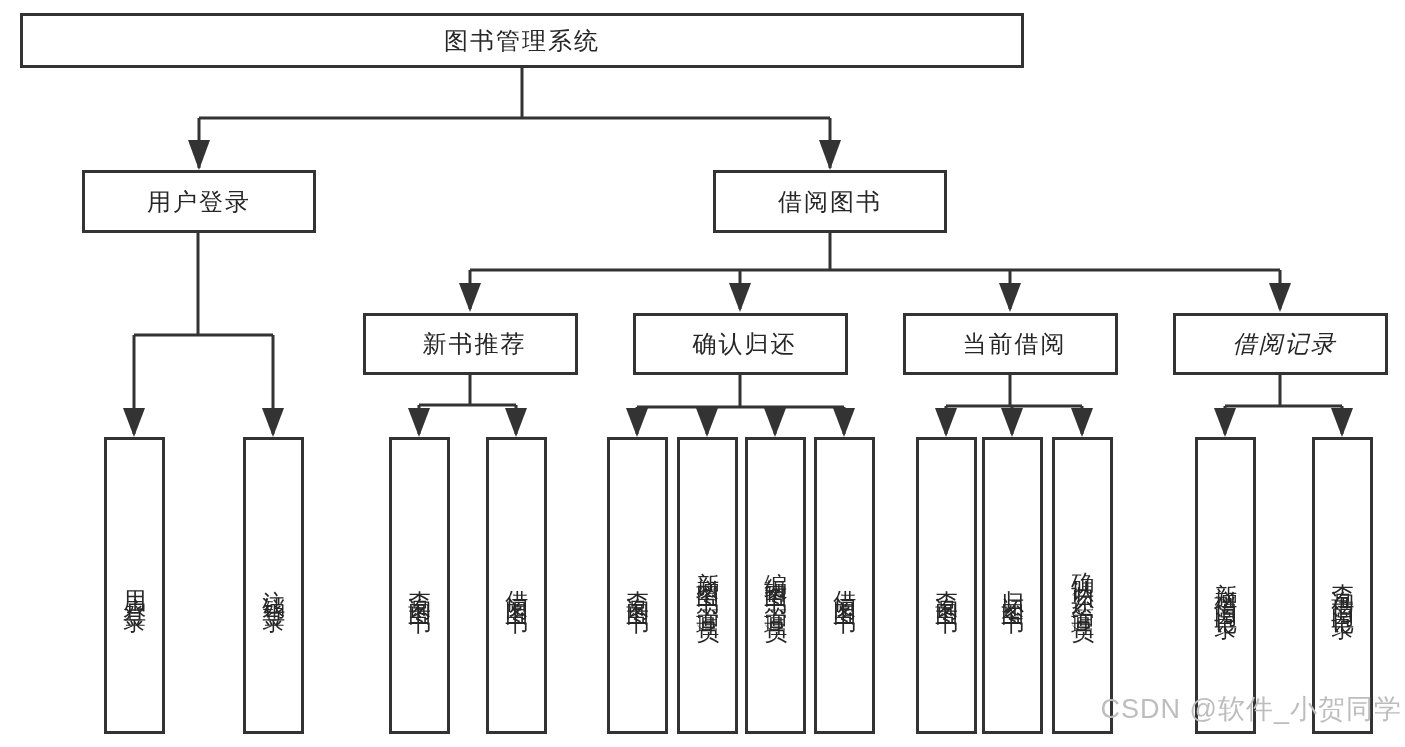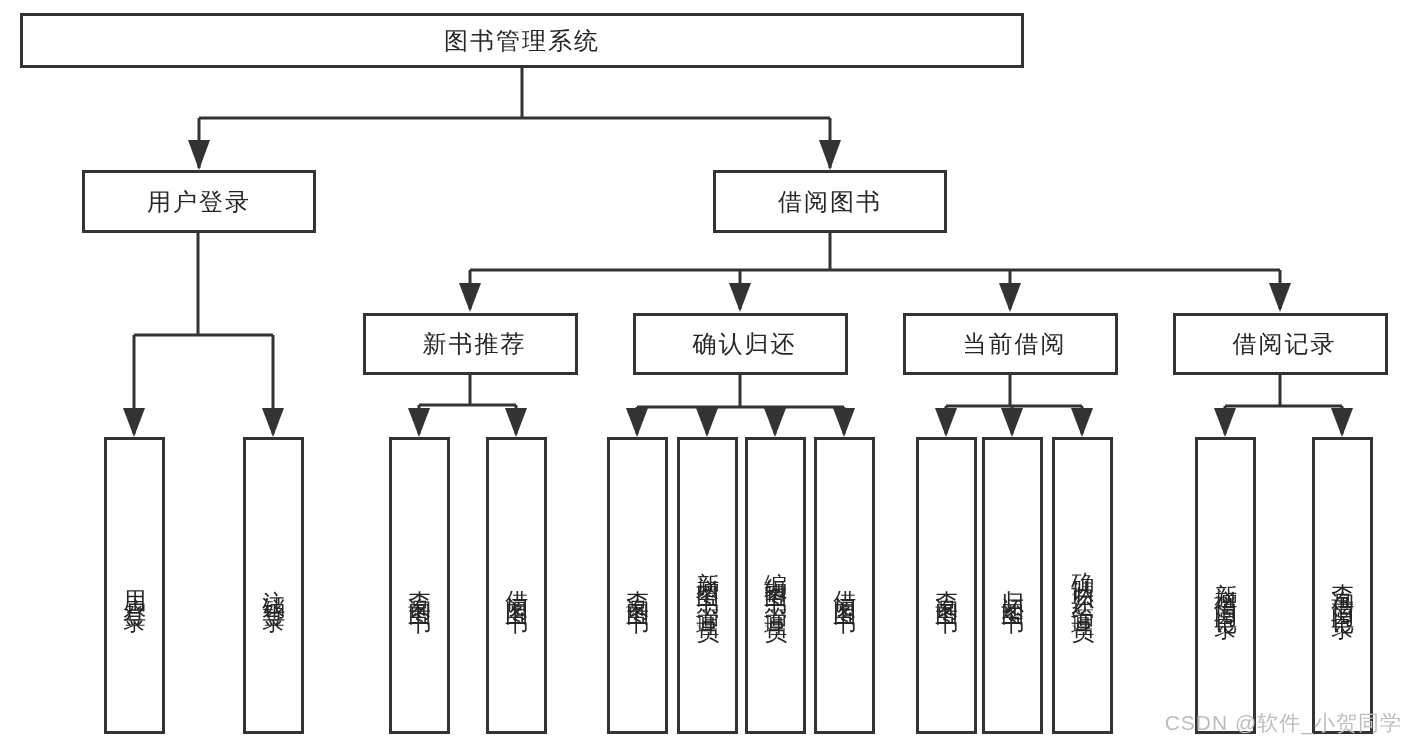--- a/index.html
+++ b/index.html
@@ -41,22 +41,22 @@
     writing-mode: vertical-rl;
     text-orientation: mixed;
     font-size: 23px;
     letter-spacing: 7px;
     line-height: 1.1;
     color: #262626;
   }
   #watermark {
     position: absolute;
     right: 3px;
-    bottom: 10px;
-    font-size: 21px;
+    bottom: 20px;
+    font-size: 27px;
     letter-spacing: 1px;
     color: #bdbdbd;
     z-index: 5;
     white-space: nowrap;
   }
 </style>
 </head>
 <body>
 
 <div id="canvas">
@@ -117,21 +117,21 @@
 
   <div class="node lvl3" style="left:363px;">
     <span class="hlabel">新书推荐</span>
   </div>
   <div class="node lvl3" style="left:633px;">
     <span class="hlabel">确认归还</span>
   </div>
   <div class="node lvl3" style="left:903px;">
     <span class="hlabel">当前借阅</span>
   </div>
-  <div class="node lvl3" style="left:1173px;">
+  <div class="node lvl3" style="left:1173px;font-style:italic;">
     <span class="hlabel">借阅记录</span>
   </div>
 
   <div class="node leaf" style="left:104px;">
     <span class="vtext">用户登录</span>
   </div>
   <div class="node leaf" style="left:243px;">
     <span class="vtext">注销登录</span>
   </div>
 

